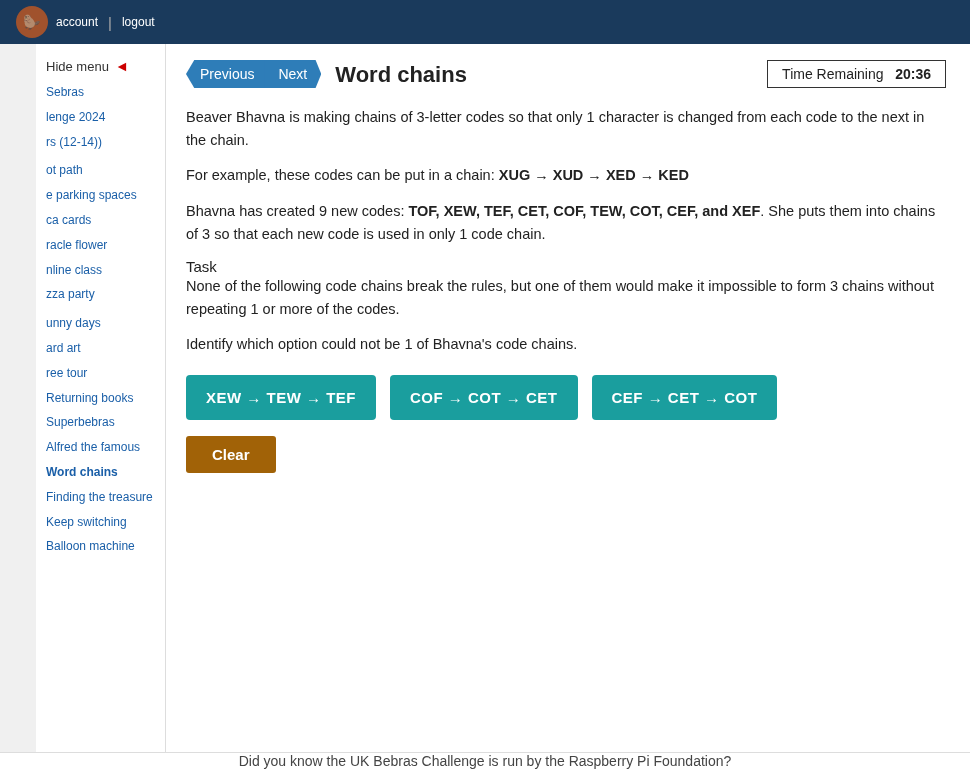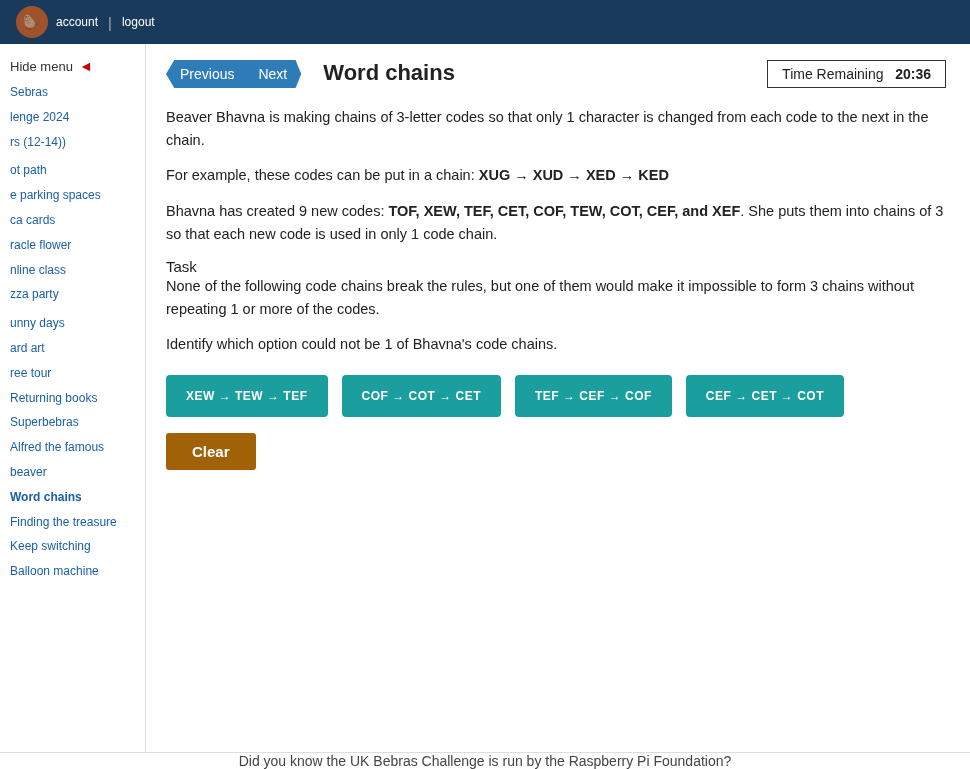--- a/index.html
+++ b/index.html
@@ -46,27 +46,28 @@
 
     
     .main-layout {
       display: flex;
       flex: 1;
       overflow: hidden;
     }
 
     
     .sidebar {
-      width: 146px;
+      width: 130px;
       background: #fff;
       border-right: 1px solid #ddd;
       display: flex;
       flex-direction: column;
       overflow-y: auto;
       padding-top: 8px;
+      margin-left: 36px;
     }
     .hide-menu-btn {
       display: flex;
       align-items: center;
       gap: 6px;
       padding: 6px 10px;
       cursor: pointer;
       font-size: 13px;
       color: #333;
       background: none;
@@ -165,21 +166,21 @@
       display: flex;
       flex-wrap: wrap;
       gap: 14px;
       margin: 18px 0 16px;
     }
     .answer-btn {
       background: #1a9e9e;
       color: white;
       border: none;
       padding: 14px 20px;
-      font-size: 12px;
+      font-size: 15px;
       font-weight: bold;
       cursor: pointer;
       border-radius: 4px;
       letter-spacing: 0.5px;
     }
 
     
     .clear-btn {
       background: #a16207;
       color: white;
@@ -235,33 +236,32 @@
       <div class="sidebar-item">zza party</div>
     </div>
 
     <div class="sidebar-section">
       <div class="sidebar-item">unny days</div>
       <div class="sidebar-item">ard art</div>
       <div class="sidebar-item">ree tour</div>
       <div class="sidebar-item">Returning books</div>
       <div class="sidebar-item">Superbebras</div>
       <div class="sidebar-item">Alfred the famous</div>
-      <div class="sidebar-item">beaver</div>
       <div class="sidebar-item active">Word chains</div>
       <div class="sidebar-item">Finding the treasure</div>
       <div class="sidebar-item">Keep switching</div>
       <div class="sidebar-item">Balloon machine</div>
     </div>
   </div>
 
   <div class="content">
 
     
     <div class="content-header">
-      <div style="display:flex; align-items:flex-start; gap:8px">
+      <div style="display:flex; align-items:flex-end; gap:0">
         <div class="nav-buttons">
           <button class="nav-btn prev">Previous</button>
           <button class="nav-btn next">Next</button>
         </div>
         <span class="page-title">Word chains</span>
       </div>
       <div class="timer-box">
         <span class="timer-label">Time Remaining</span>
         &nbsp;
         <span class="timer-value">20:36</span>
@@ -287,21 +287,20 @@
     <div class="problem-text">None of the following code chains break the rules, but one of them would make it impossible to form 3 chains without repeating 1 or more of the codes.</div>
 
     <div class="problem-text">
       <span>Identify which option could not be 1 of Bhavna's code chains.</span>
     </div>
 
     
     <div class="answer-grid">
       <button class="answer-btn">XEW → TEW → TEF</button>
       <button class="answer-btn">COF → COT → CET</button>
-      <button class="answer-btn">TEF → CEF → COF</button>
       <button class="answer-btn">CEF → CET → COT</button>
     </div>
 
     
     <button class="clear-btn">Clear</button>
 
   </div>
 </div>
 
 <div class="footer-bar">

